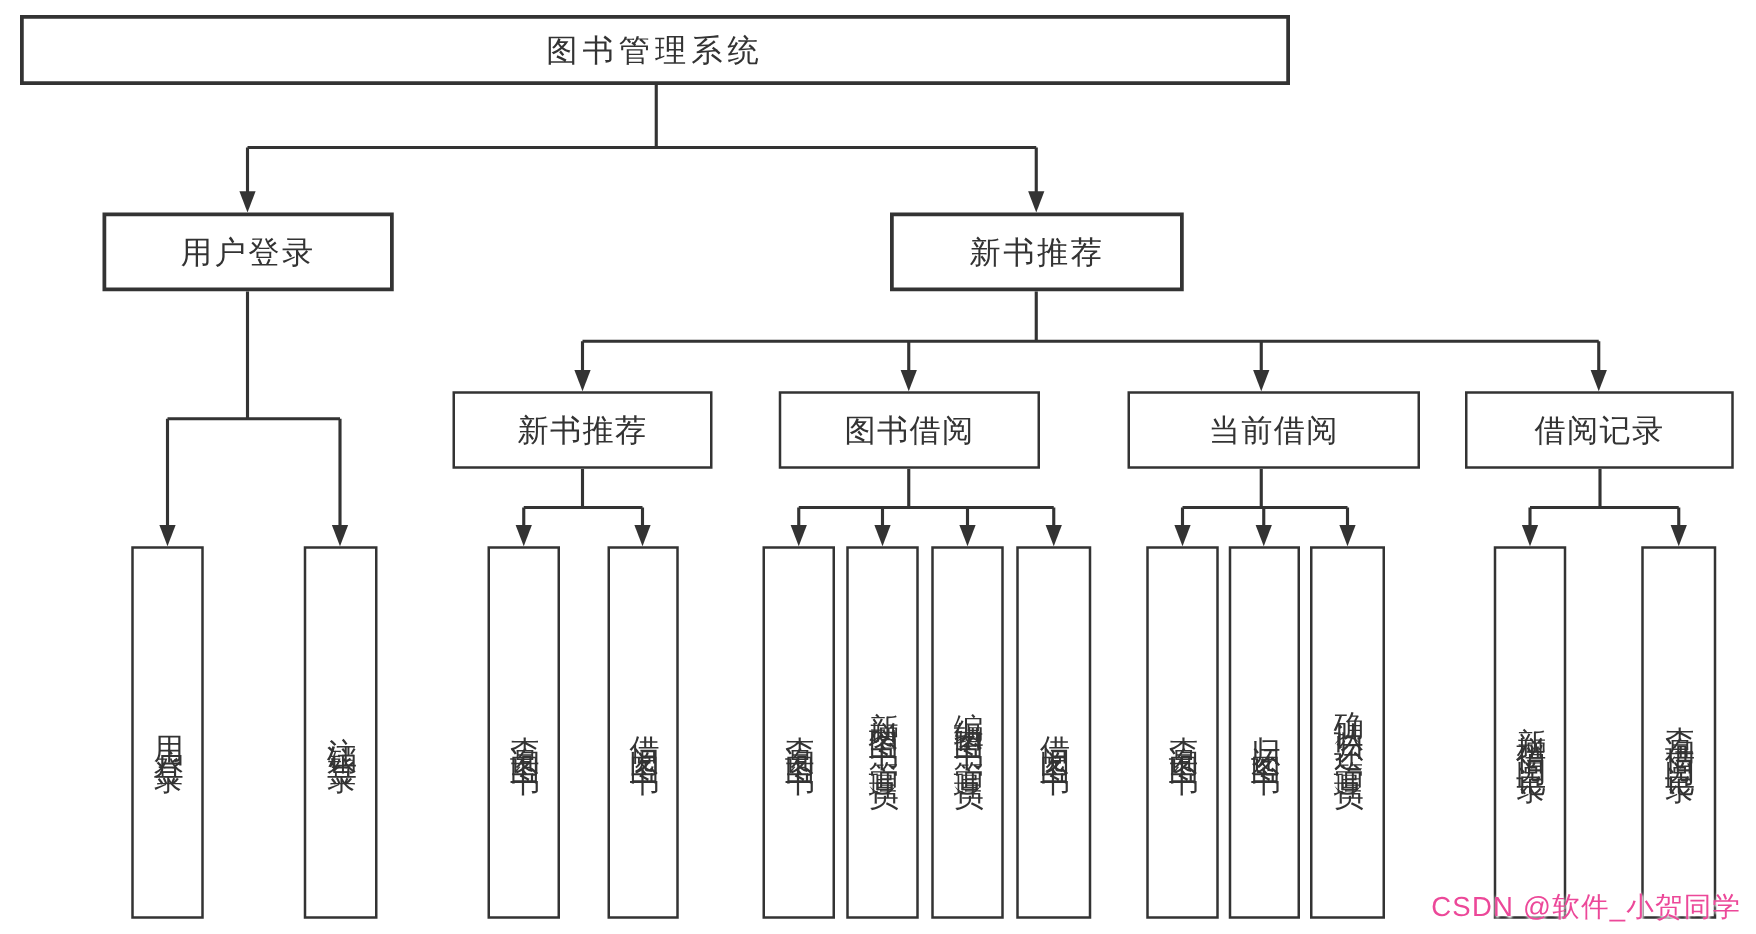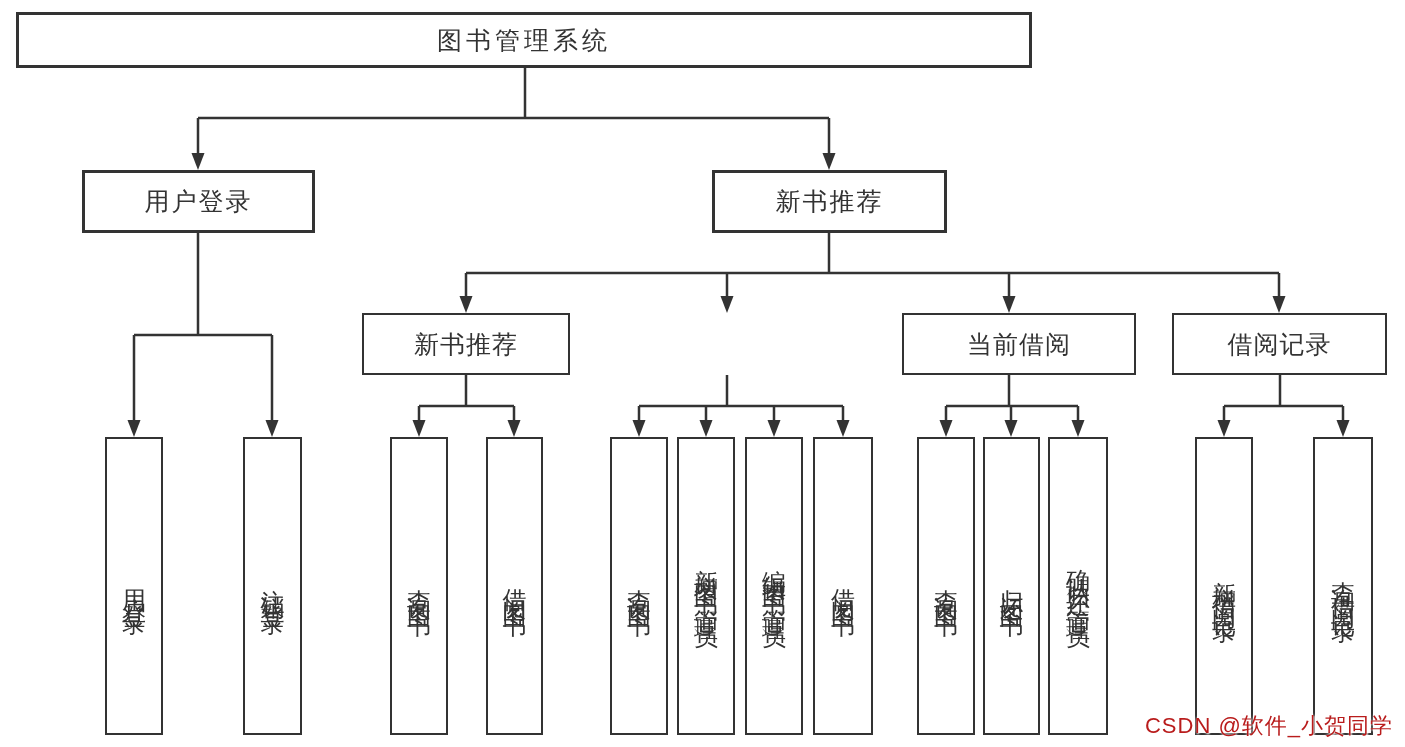--- a/index.html
+++ b/index.html
@@ -61,21 +61,21 @@
     line-height: 1;
     white-space: nowrap;
   }
   .watermark {
     position: absolute;
     right: 12px;
     top: 711px;
     z-index: 5;
     font-size: 22px;
     letter-spacing: 1px;
-    color: #b91c1c;
+    color: #ec4899;
     text-shadow: 0 0 3px #ffffff, 1px 1px 2px #ffffff;
     white-space: nowrap;
   }
 </style>
 </head>
 <body>
 
 <div id="canvas">
 
   <svg id="connector-layer" width="1405" height="747" viewBox="0 0 1405 747">
@@ -110,20 +110,21 @@
       <polygon points="1336.5,420 1349.5,420 1343,437"></polygon>
     </g>
   </svg>
 
   <div class="node node-root">图书管理系统</div>
 
   <div class="node node-l2" style="left:82px; width:233px;">用户登录</div>
   <div class="node node-l2" style="left:712px; width:235px;">新书推荐</div>
 
   <div class="node node-l3" style="left:362px; width:208px;">新书推荐</div>
+  <div class="node node-l3" style="left:623px; width:209px;">图书借阅</div>
   <div class="node node-l3" style="left:902px; width:234px;">当前借阅</div>
   <div class="node node-l3" style="left:1172px; width:215px;">借阅记录</div>
 
   <div class="node leaf" style="left:105px; width:58px;">
     <span class="vtext">用户登录</span>
   </div>
   <div class="node leaf" style="left:243px; width:59px;">
     <span class="vtext">注销登录</span>
   </div>
 

